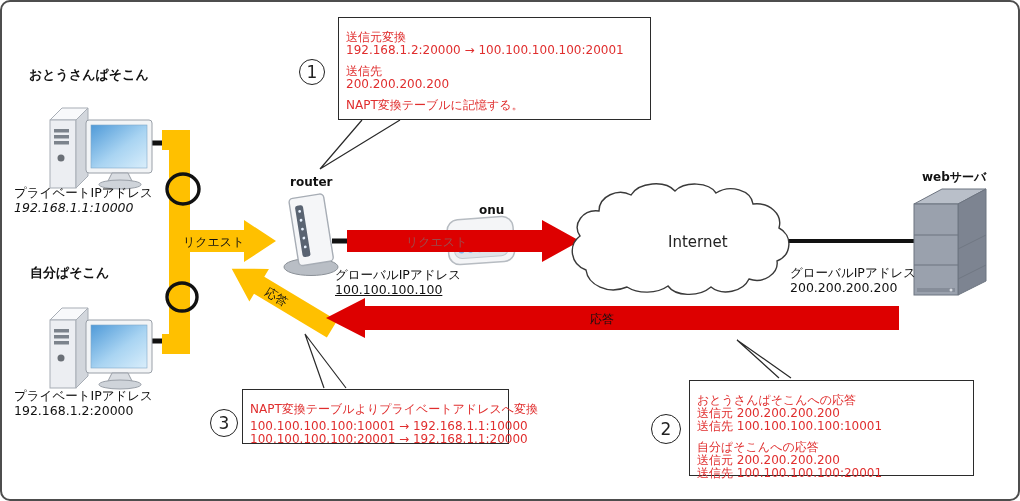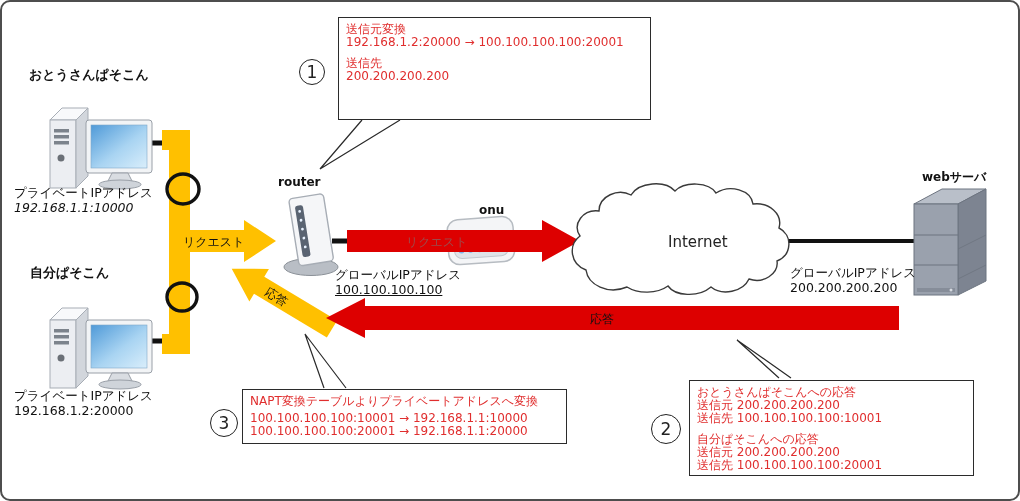--- a/index.html
+++ b/index.html
@@ -7,21 +7,21 @@
     position:relative;width:1020px;height:501px;box-sizing:border-box;
     border:2px solid #4d4d4d;border-radius:10px;background:#fff;overflow:hidden;
     font-family:"DejaVu Sans","Liberation Sans",sans-serif;color:#111;
   }
   .layer{position:absolute;left:0;top:0;width:1020px;height:501px;}
   .lbl{position:absolute;white-space:nowrap;font-size:12px;line-height:14px;}
   .bold{font-weight:bold;}
   .addr{font-size:12.5px;line-height:15px;}
   .note{
     position:absolute;background:#fff;border:1px solid #2b2b2b;
-    color:#e02e2e;font-size:12px;padding:5px 7px 2px 7px;box-sizing:border-box;
+    color:#e02e2e;font-size:12px;padding:13px 7px 2px 7px;box-sizing:border-box;
   }
   .nline{min-height:13px;line-height:13px;white-space:nowrap;}
   .gap8{min-height:8px;}
   .gap4{min-height:4px;}
   .numcircle{
     position:absolute;border:1.6px solid #222;border-radius:50%;
     display:flex;align-items:center;justify-content:center;
     font-size:17px;color:#222;background:#fff;box-sizing:border-box;
   }
   .arrlbl{position:absolute;font-size:12px;white-space:nowrap;}
@@ -126,21 +126,21 @@
   </svg>
 
   <div class="lbl bold" style="left:27px;top:66px;font-size:13px;">おとうさんぱそこん</div>
   <div class="lbl addr" style="left:12px;top:183px;">プライベートIPアドレス</div>
   <div class="lbl addr" style="left:12px;top:198px;font-style:italic;">192.168.1.1:10000</div>
 
   <div class="lbl bold" style="left:28px;top:264px;font-size:13px;">自分ぱそこん</div>
   <div class="lbl addr" style="left:12px;top:386px;">プライベートIPアドレス</div>
   <div class="lbl addr" style="left:12px;top:401px;">192.168.1.2:20000</div>
 
-  <div class="lbl bold" style="left:276px;top:173px;">router</div>
+  <div class="lbl bold" style="left:288px;top:173px;">router</div>
   <div class="lbl addr" style="left:333px;top:265px;">グローバルIPアドレス</div>
   <div class="lbl addr" style="left:333px;top:280px;text-decoration:underline;">100.100.100.100</div>
 
   <div class="lbl bold" style="left:477px;top:201px;">onu</div>
 
   <div class="internet" style="left:642px;top:231px;margin-left:24px;">Internet</div>
 
   <div class="lbl bold" style="left:920px;top:168px;text-align:right;">webサーバ</div>
   <div class="lbl addr" style="left:788px;top:263px;">グローバルIPアドレス</div>
   <div class="lbl addr" style="left:788px;top:278px;">200.200.200.200</div>
@@ -151,34 +151,35 @@
   <div class="arrlbl" style="left:588px;top:309px;color:#111;">応答</div>
 
   <div class="numcircle" style="left:297px;top:57px;width:26px;height:26px;">1</div>
   <div class="note" style="left:336px;top:15px;width:313px;height:103px;">
     <div class="nline">送信元変換</div>
     <div class="nline">192.168.1.2:20000 → 100.100.100.100:20001</div>
     <div class="nline gap8"></div>
     <div class="nline">送信先</div>
     <div class="nline">200.200.200.200</div>
     <div class="nline gap8"></div>
+    <div class="nline">NAPT変換テーブルに記憶する。</div>
   </div>
 
   <div class="numcircle" style="left:649px;top:412px;width:30px;height:30px;">2</div>
   <div class="note" style="left:687px;top:378px;width:285px;height:96px;">
     <div class="nline">おとうさんぱそこんへの応答</div>
     <div class="nline">送信元 200.200.200.200</div>
     <div class="nline">送信先 100.100.100.100:10001</div>
     <div class="nline gap8"></div>
     <div class="nline">自分ぱそこんへの応答</div>
     <div class="nline">送信元 200.200.200.200</div>
     <div class="nline">送信先 100.100.100.100:20001</div>
   </div>
 
   <div class="numcircle" style="left:208px;top:407px;width:28px;height:28px;">3</div>
-  <div class="note" style="left:240px;top:387px;width:325px;height:55px;">
+  <div class="note" style="left:240px;top:387px;width:267px;height:55px;">
     <div class="nline">NAPT変換テーブルよりプライベートアドレスへ変換</div>
     <div class="nline gap4"></div>
     <div class="nline">100.100.100.100:10001 → 192.168.1.1:10000</div>
     <div class="nline">100.100.100.100:20001 → 192.168.1.1:20000</div>
   </div>
 
 </div>
 
 </body></html>

